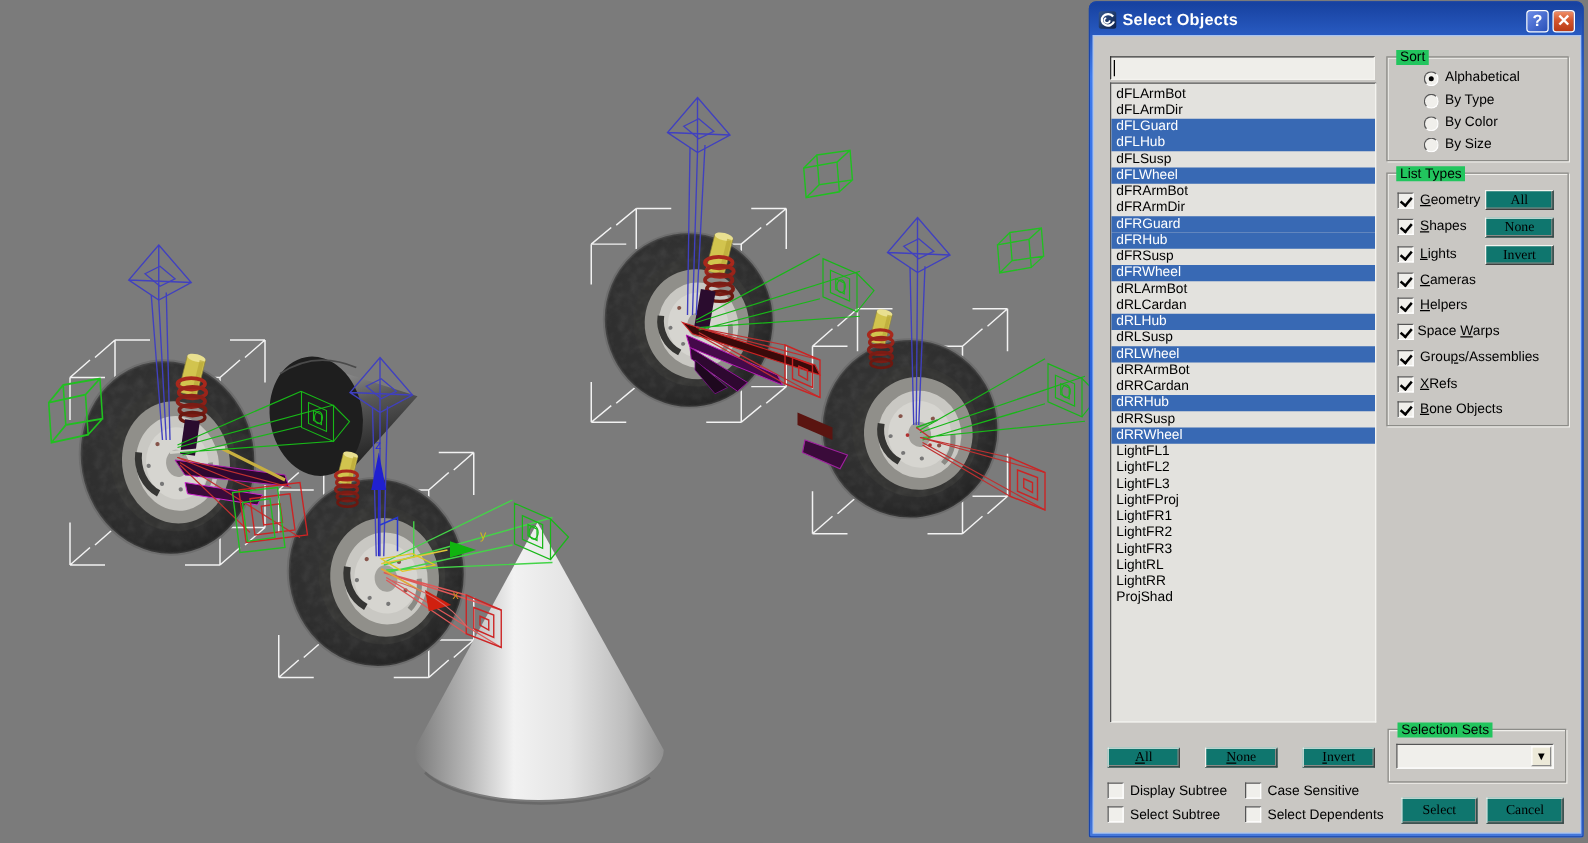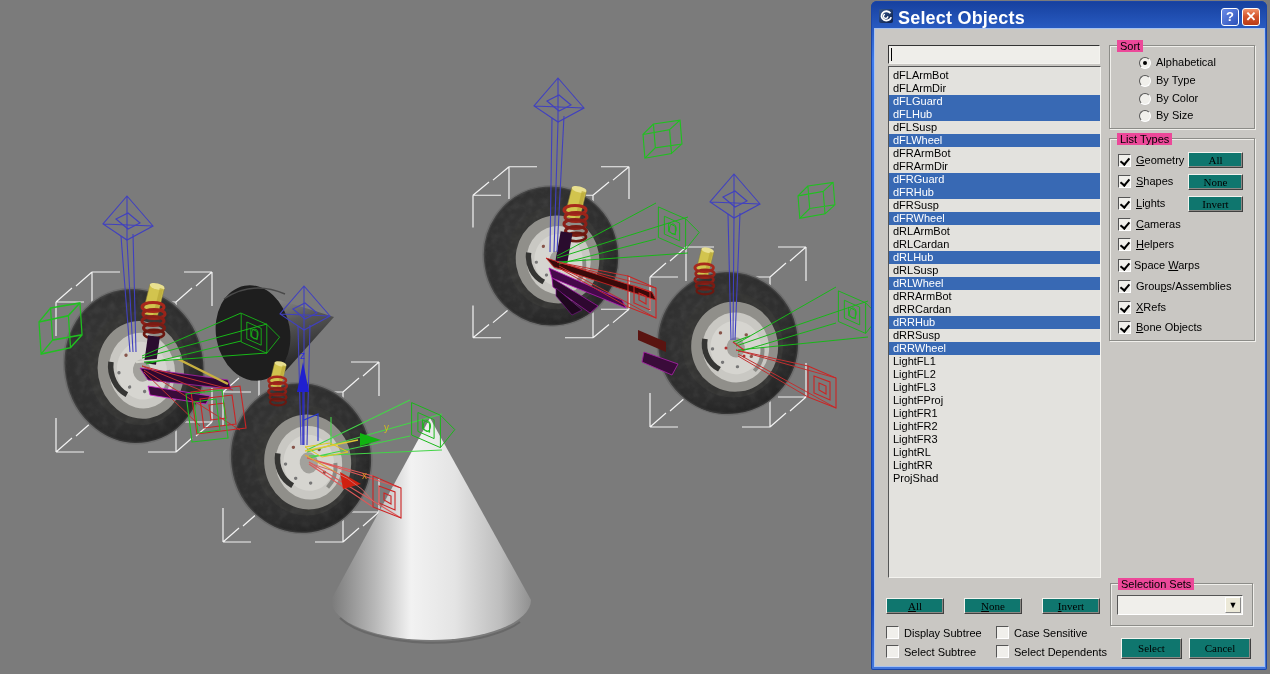--- a/index.html
+++ b/index.html
@@ -1,31 +1,31 @@
 <!DOCTYPE html>
 <html><head>
 <meta charset="utf-8">
 <style>
 html,body{margin:0;padding:0;width:1270px;height:674px;overflow:hidden;background:#7b7b7b;font-family:"Liberation Sans",sans-serif;}
 #vp{position:absolute;left:0;top:0;width:1270px;height:674px;}
 #dlg{position:absolute;left:871px;top:1px;width:396px;height:669px;border-radius:6px 6px 2px 2px;background:linear-gradient(180deg,#16409e 0%,#3f7bec 9%,#2f6ae2 32%,#2257cc 70%,#1c4bba 90%,#4679dc 100%);box-shadow:inset 0 0 0 1px #1a45a8;}
 #face{position:absolute;left:4px;top:28px;width:389px;height:637px;background:#c9c7c3;box-shadow:0 0 0 1px #a8c3f0;}
 .t{position:absolute;font-size:11px;color:#000;white-space:nowrap;}
-#title{position:absolute;left:27px;top:7px;font-size:18px;font-weight:bold;color:#fff;letter-spacing:0.2px;}
+#title{position:absolute;left:27px;top:7px;font-size:13px;font-weight:bold;color:#fff;letter-spacing:0.2px;}
 #icon{position:absolute;left:8px;top:8px;width:14px;height:14px;background:linear-gradient(135deg,#35588e,#0d1f4a);border-radius:2px;}
 .cap{position:absolute;top:7px;width:18px;height:18px;border-radius:3px;border:1px solid #fff;box-sizing:border-box;color:#fff;font-size:13px;font-weight:bold;text-align:center;line-height:15px;}
 #helpb{left:350px;background:linear-gradient(135deg,#6b8ce8,#2a50b8);}
 #closeb{left:371px;background:linear-gradient(180deg,#f0926a 0%,#d4562e 45%,#b93a16 100%);}
 .sunk{position:absolute;background:#e3e2de;border-top:1px solid #555;border-left:1px solid #555;border-bottom:1px solid #f4f3ef;border-right:1px solid #f4f3ef;box-sizing:border-box;}
 #inp{left:13px;top:16px;width:212px;height:19px;background:#efeeea;border-color:#333 #f4f3ef #f4f3ef #333;}
 #list{left:13px;top:37px;width:213px;height:512px;overflow:hidden;padding-top:2px;}
 .row{height:13px;line-height:13px;padding-left:4px;font-size:11px;color:#000;}
 .sel{background:#3869b4;color:#fff;}
 .grp{position:absolute;border:1px solid #8c8c88;box-shadow:inset 1px 1px 0 #f0efeb, 1px 1px 0 #f0efeb;box-sizing:border-box;}
-.glab{position:absolute;font-size:11px;background:#ec4899;padding:0 3px;text-align:center;}
+.glab{position:absolute;font-size:11px;background:#22c55e;padding:0 3px;text-align:center;}
 .btn{position:absolute;background:#0f766e;border-top:1px solid #f4f3ef;border-left:1px solid #f4f3ef;border-bottom:1px solid #404040;border-right:1px solid #404040;box-shadow:inset -1px -1px 0 #8a8a86;box-sizing:border-box;font-size:11px;text-align:center;color:#000;font-family:Liberation Serif, serif;}
 .cb{position:absolute;width:13px;height:13px;background:#f0efeb;border-top:1px solid #555;border-left:1px solid #555;border-bottom:1px solid #fff;border-right:1px solid #fff;box-sizing:border-box;}
 .ck{position:absolute;left:3px;top:1px;width:4px;height:7px;border-right:2px solid #000;border-bottom:2px solid #000;transform:rotate(40deg);}
 .rd{position:absolute;width:12px;height:12px;border-radius:50%;background:#f0efeb;border:1px solid;border-color:#555 #fff #fff #555;box-sizing:border-box;}
 .rdot{position:absolute;left:3px;top:3px;width:4px;height:4px;border-radius:50%;background:#000;}
 </style>
 </head>
 <body>
 <svg id="vp" width="1270" height="674" viewBox="0 0 1270 674">
 <defs>

